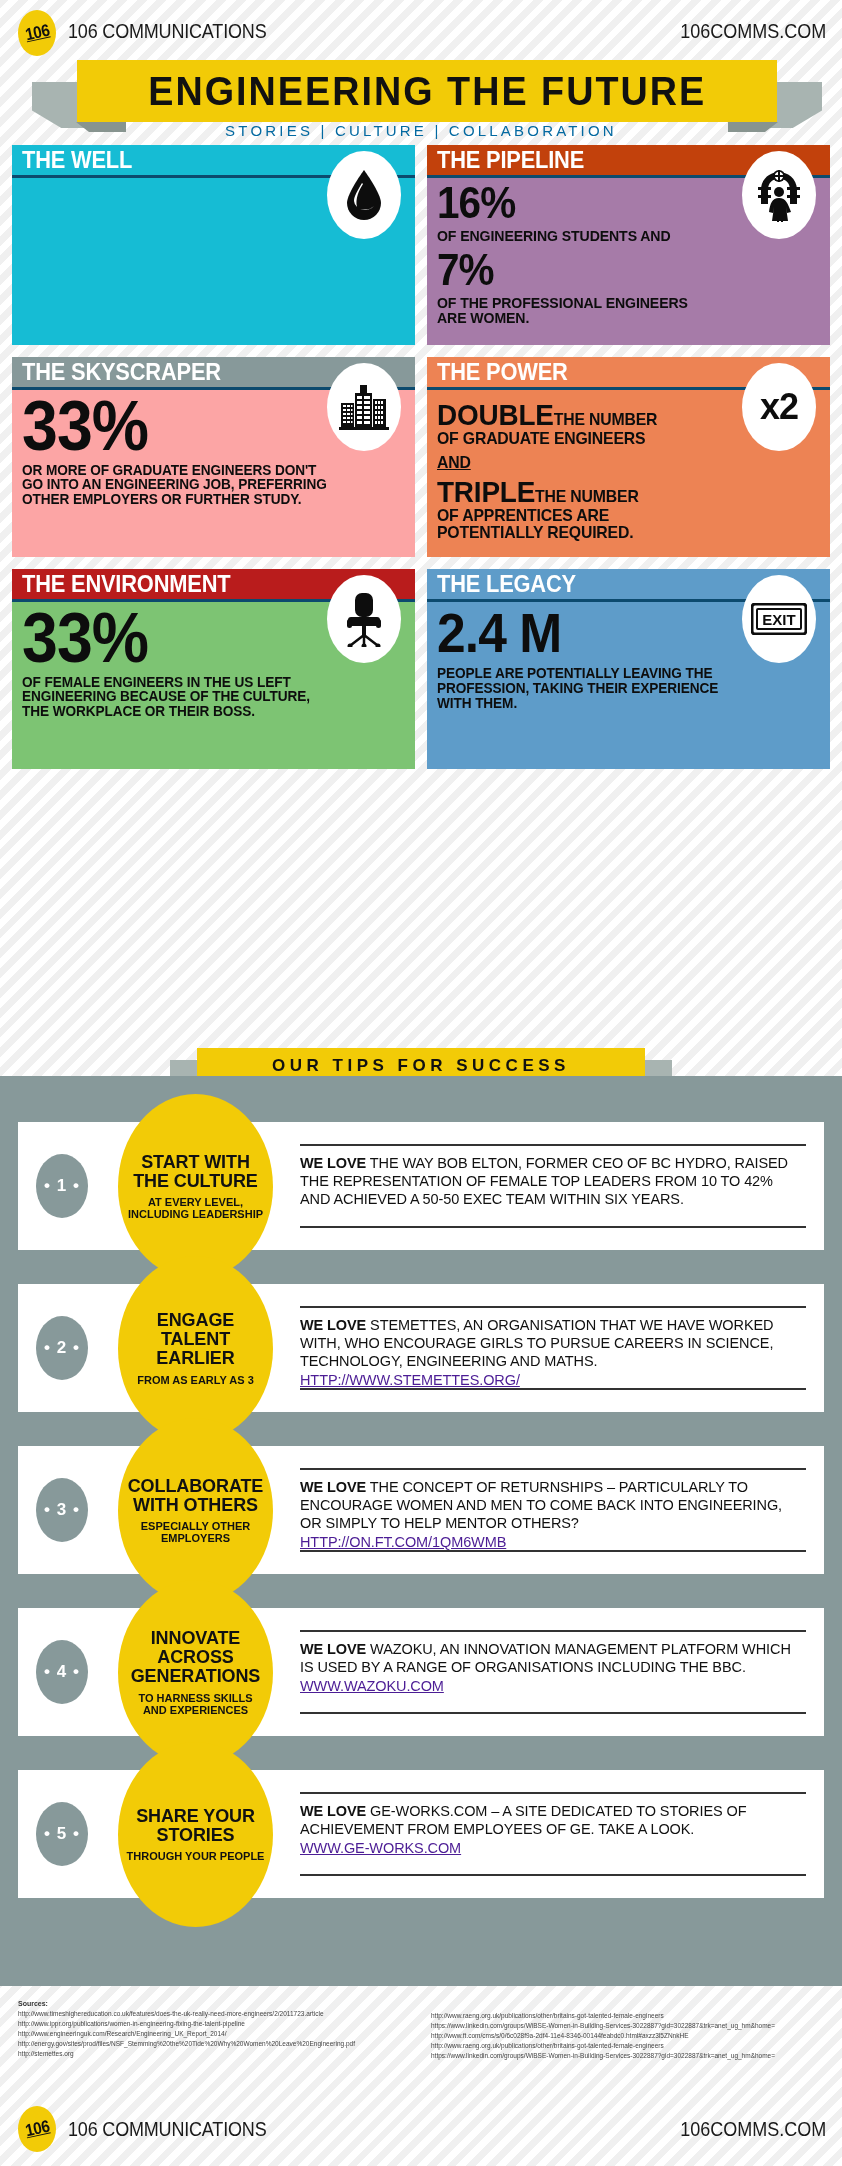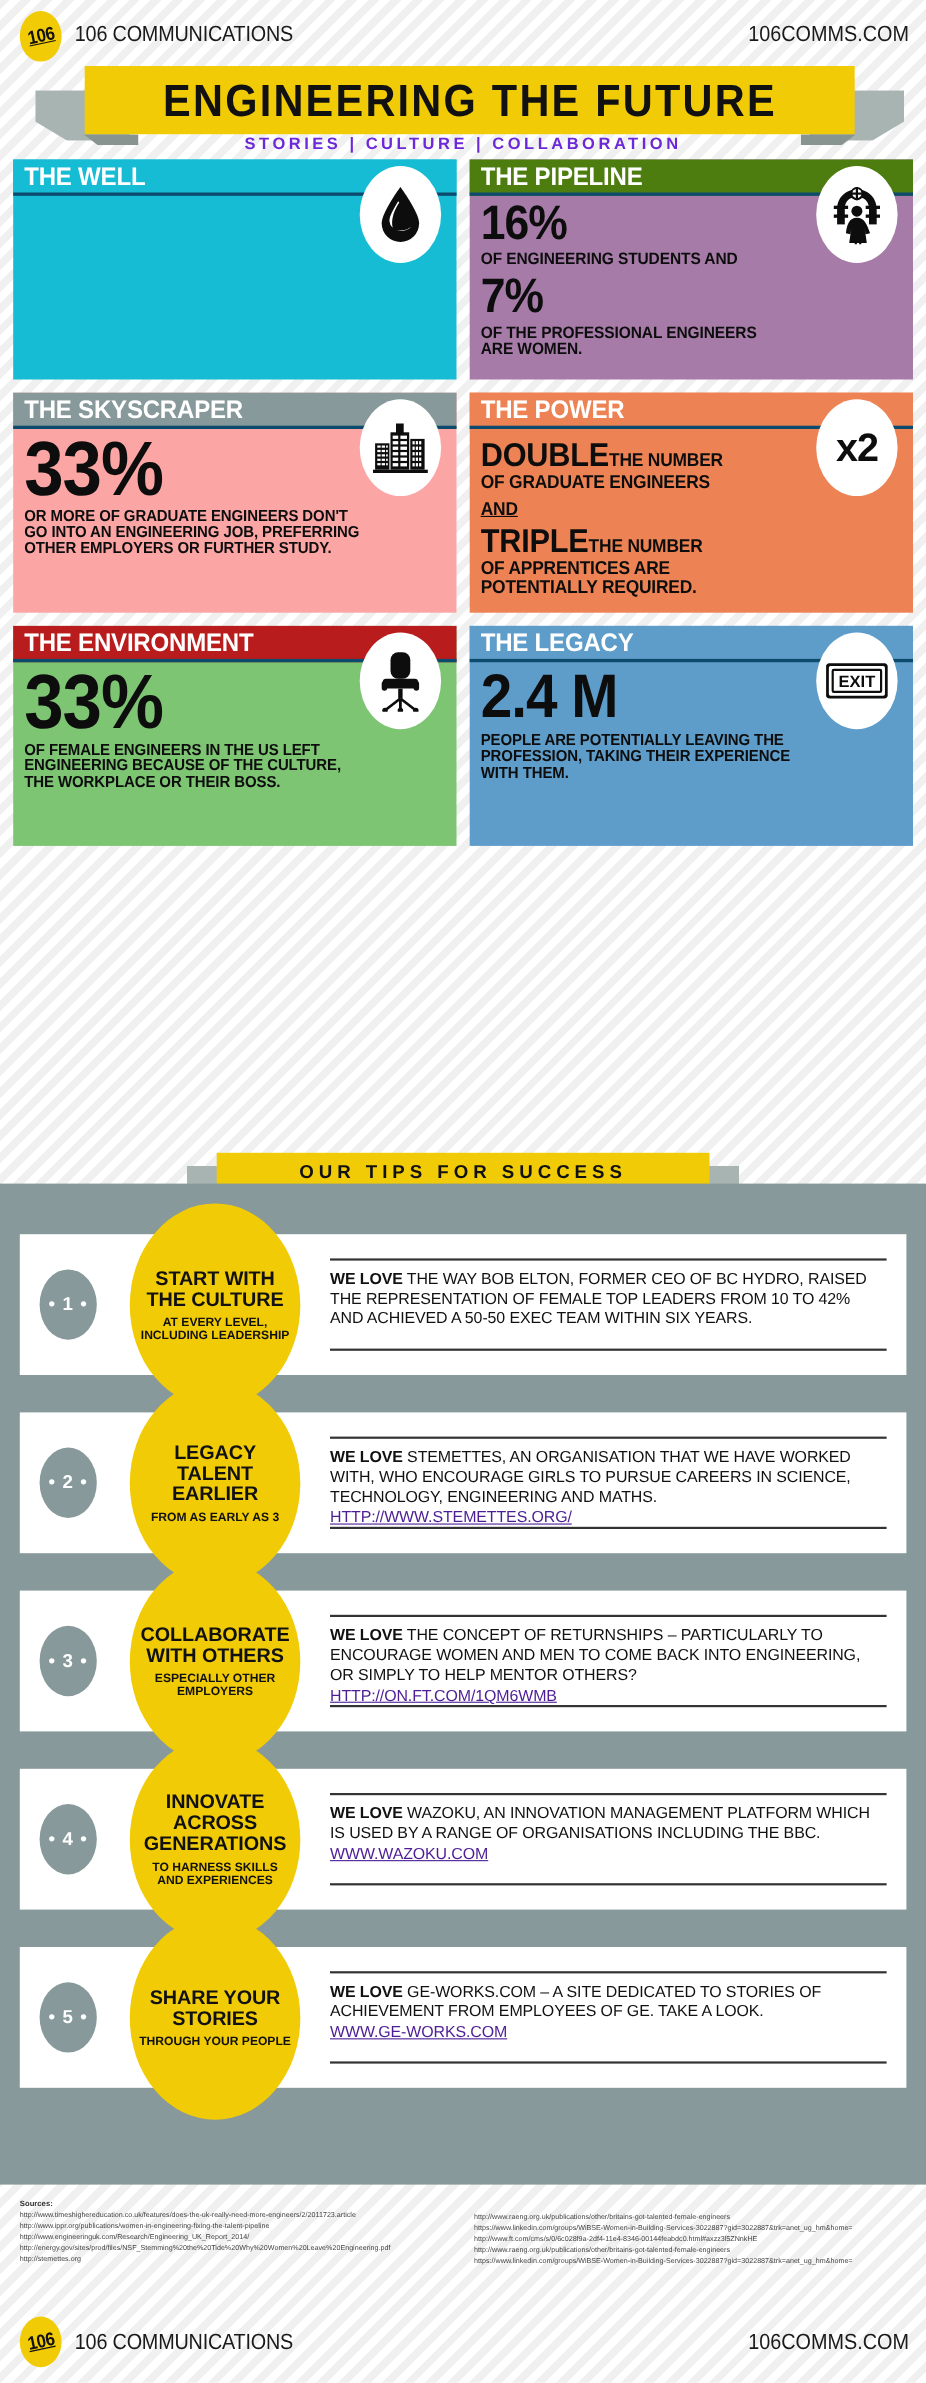--- a/index.html
+++ b/index.html
@@ -104,22 +104,22 @@
     color: #111;
     letter-spacing: 2.2px;
     transform: scaleX(0.92);
   }
   .subtitle {
     position: absolute;
     top: 122px; left: 0; right: 0;
     text-align: center;
     font-family: "Liberation Sans Narrow", "Liberation Sans", sans-serif;
     font-size: 15px;
-    font-weight: 700;
-    color: #6d28d9;
+    font-weight: 400;
+    color: #0369a1;
     letter-spacing: 3.2px;
   }
 
   
   .stats {
     position: absolute;
     top: 145px; left: 12px; right: 12px;
   }
   .stat-row { display: flex; gap: 12px; margin-bottom: 12px; }
   .stat-card {
@@ -190,21 +190,21 @@
     font-size: 36px;
     font-weight: 800;
     color: #0d0d0d;
     letter-spacing: -1px;
   }
 
   
   .c-well     { background: #16bcd4; }
   .c-well .stat-head { background: #16bcd4; }
   .c-pipeline { background: #a67ba8; }
-  .c-pipeline .stat-head { background: #4d7c0f; }
+  .c-pipeline .stat-head { background: #c2410c; }
   .c-sky      { background: #fca5a5; }
   .c-sky .stat-head { background: #87999a; }
   .c-power    { background: #ed8354; }
   .c-power .stat-head { background: #ed8354; }
   .c-env      { background: #7dc473; }
   .c-env .stat-head { background: #b91c1c; }
   .c-legacy   { background: #5e9cc9; }
   .c-legacy .stat-head { background: #5e9cc9; }
 
   .power-line {
@@ -603,21 +603,21 @@
       <div class="t-sub" style="margin-top:0">INCLUDING LEADERSHIP</div>
     </div>
     <div class="tip-text">
       <p><b>WE LOVE</b><span> THE WAY BOB ELTON, FORMER CEO OF BC HYDRO, RAISED THE REPRESENTATION OF FEMALE TOP LEADERS FROM 10 TO 42% AND ACHIEVED A 50-50 EXEC TEAM WITHIN SIX YEARS.</span></p>
     </div>
   </div>
 
   <div class="tip-row" style="top:208px">
     <div class="tip-num">• 2 •</div>
     <div class="tip-circle">
-      <div class="t-main">LEGACY</div>
+      <div class="t-main">ENGAGE</div>
       <div class="t-main">TALENT EARLIER</div>
       <div class="t-sub">FROM AS EARLY AS 3</div>
     </div>
     <div class="tip-text">
       <p><b>WE LOVE</b><span> STEMETTES, AN ORGANISATION THAT WE HAVE WORKED WITH, WHO ENCOURAGE GIRLS TO PURSUE CAREERS IN SCIENCE, TECHNOLOGY, ENGINEERING AND MATHS.</span></p>
       <a class="tip-link" href="#">HTTP://WWW.STEMETTES.ORG/</a>
     </div>
   </div>
 
   <div class="tip-row" style="top:370px">

